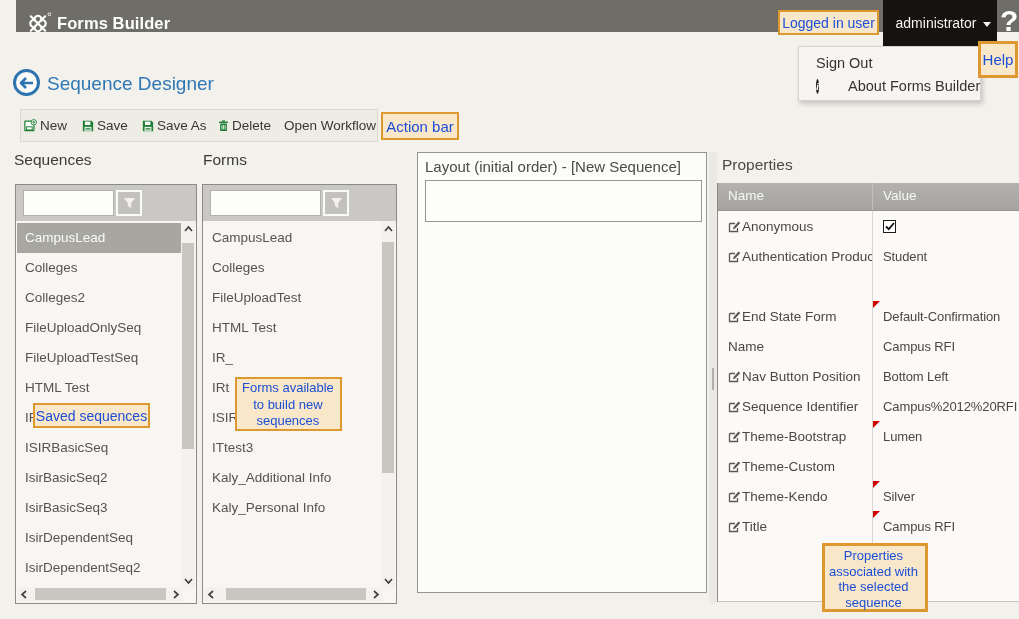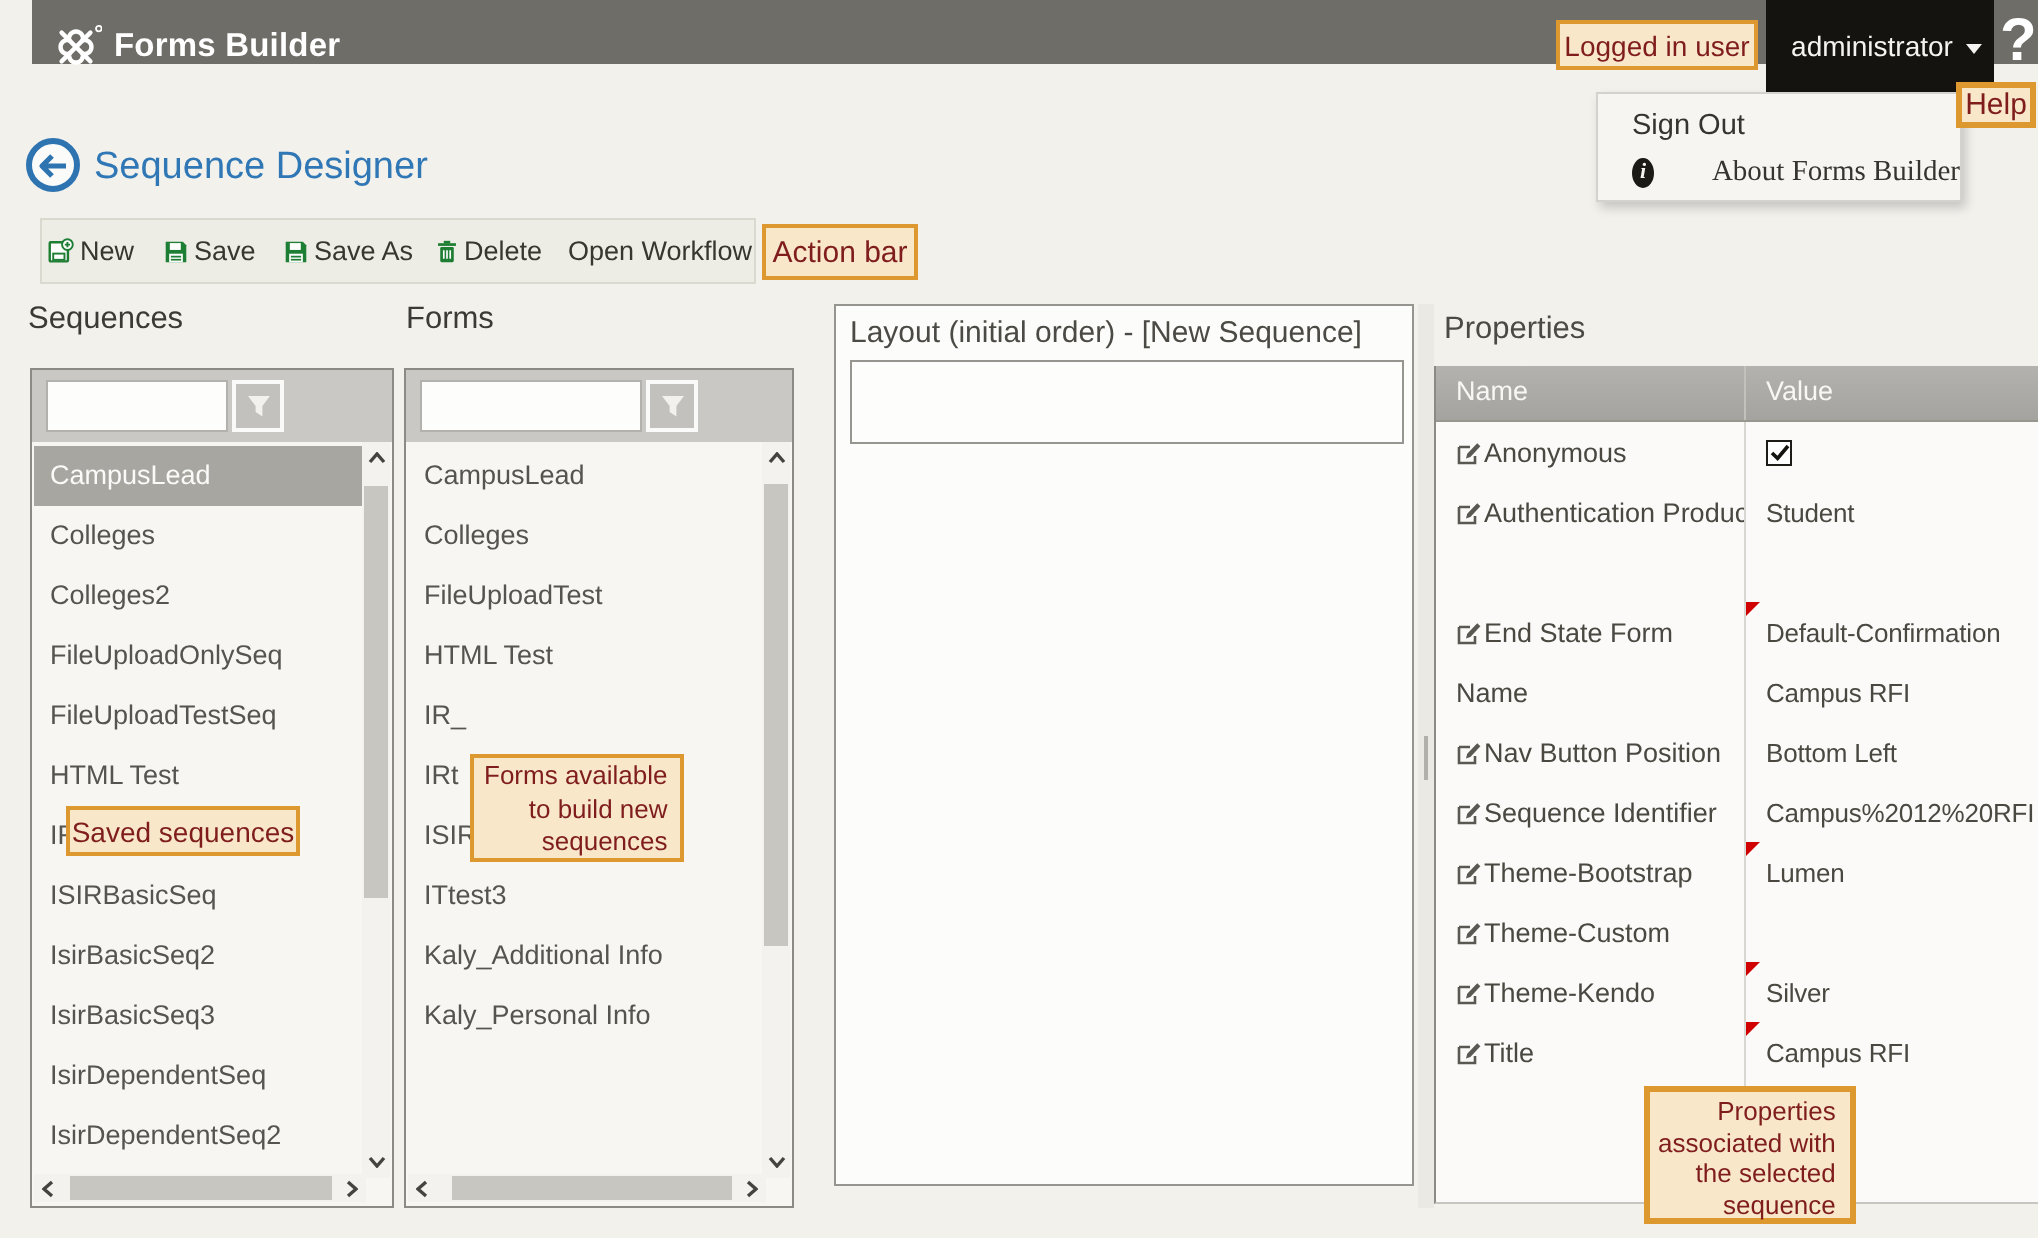--- a/index.html
+++ b/index.html
@@ -15,34 +15,34 @@
   
   #topbar { left:16px; top:0; width:1019px; height:32px; background:#6f6d67; }
   #logo { left:11px; top:12px; width:24px; height:23px; }
   #brand { left:41px; top:14px; font-size:16.5px; font-weight:bold; color:#ffffff; letter-spacing:.1px; }
   #adminbox { left:867px; top:0; width:114px; height:46px; background:#15130f; display:flex; align-items:center; justify-content:center; gap:7px; padding-left:7px; cursor:pointer; }
   #adminbox .lbl { color:#f4f3f1; font-size:14px; }
   #caret { width:0; height:0; border-left:4.5px solid transparent; border-right:4.5px solid transparent; border-top:5px solid #f4f3f1; margin-top:2px; }
   #helpq { left:984px; top:4px; font-size:30px; font-weight:bold; color:#ffffff; cursor:pointer; }
 
   
-  .callout { background:#f8e7c8; border:2px solid #dd9830; color:#7f1d1d; display:flex; align-items:center; justify-content:center; text-align:right; white-space:nowrap; }
+  .callout { background:#f8e7c8; border:2px solid #dd9830; color:#1d4ed8; display:flex; align-items:center; justify-content:center; text-align:center; white-space:nowrap; }
   #co-logged { left:762px; top:10px; width:101px; height:25px; font-size:14px; }
-  #co-help { left:978px; top:41px; width:40px; height:23px; font-size:15px; border-width:3px; }
+  #co-help { left:978px; top:41px; width:40px; height:37px; font-size:15px; border-width:3px; }
   #co-action { left:381px; top:112px; width:78px; height:28px; font-size:15px; }
   #co-saved { left:33px; top:403px; width:117px; height:25px; font-size:14px; }
   #co-forms { left:235px; top:377px; width:107px; height:54px; font-size:13px; line-height:16.5px; justify-content:flex-start; align-items:flex-start; padding:1px 5px; white-space:pre-line; }
   #co-props { left:822px; top:543px; width:106px; height:69px; font-size:13px; line-height:15.5px; justify-content:flex-start; align-items:flex-start; padding:2px 4px; white-space:pre-line; border-width:3px; }
 
   
   #menu { left:798px; top:46px; width:183px; height:55px; background:#f6f5f2; border:1px solid #d3d2cd; box-shadow:2px 3px 5px rgba(0,0,0,.18); }
   .menuitem { position:absolute; left:0; right:0; height:24px; display:flex; align-items:center; font-size:14.5px; color:#36342e; cursor:pointer; white-space:nowrap; }
   #mi-signout { top:4px; padding-left:17px; }
   #mi-about { top:27px; padding-left:17px; }
-  #mi-about .txt { margin-left:29px;font-family:Liberation Serif, serif; }
+  #mi-about .txt { margin-left:29px; }
   .infoicon { width:15px; height:15px; border-radius:50%; background:#1b1a17; color:#f6f5f2; font-size:11px; font-weight:bold; display:flex; align-items:center; justify-content:center; font-family:"Liberation Serif",serif; font-style:italic; }
 
   
   #backbtn { left:13px; top:69px; width:27px; height:27px; border-radius:50%; border:3px solid #2e74b1; background:#fbfbf9; display:flex; align-items:center; justify-content:center; cursor:pointer; }
   #pagetitle { left:47px; top:73px; font-size:19px; color:#3077b5; }
 
   
   #toolbar { left:20px; top:109px; width:358px; height:33px; background:#eeede5; border:1px solid #dad9d0; }
   .tbtn { position:absolute; top:0; height:31px; display:flex; align-items:center; gap:3px; font-size:13.5px; color:#38372f; cursor:pointer; white-space:nowrap; }
   .tbtn svg { display:block; }

